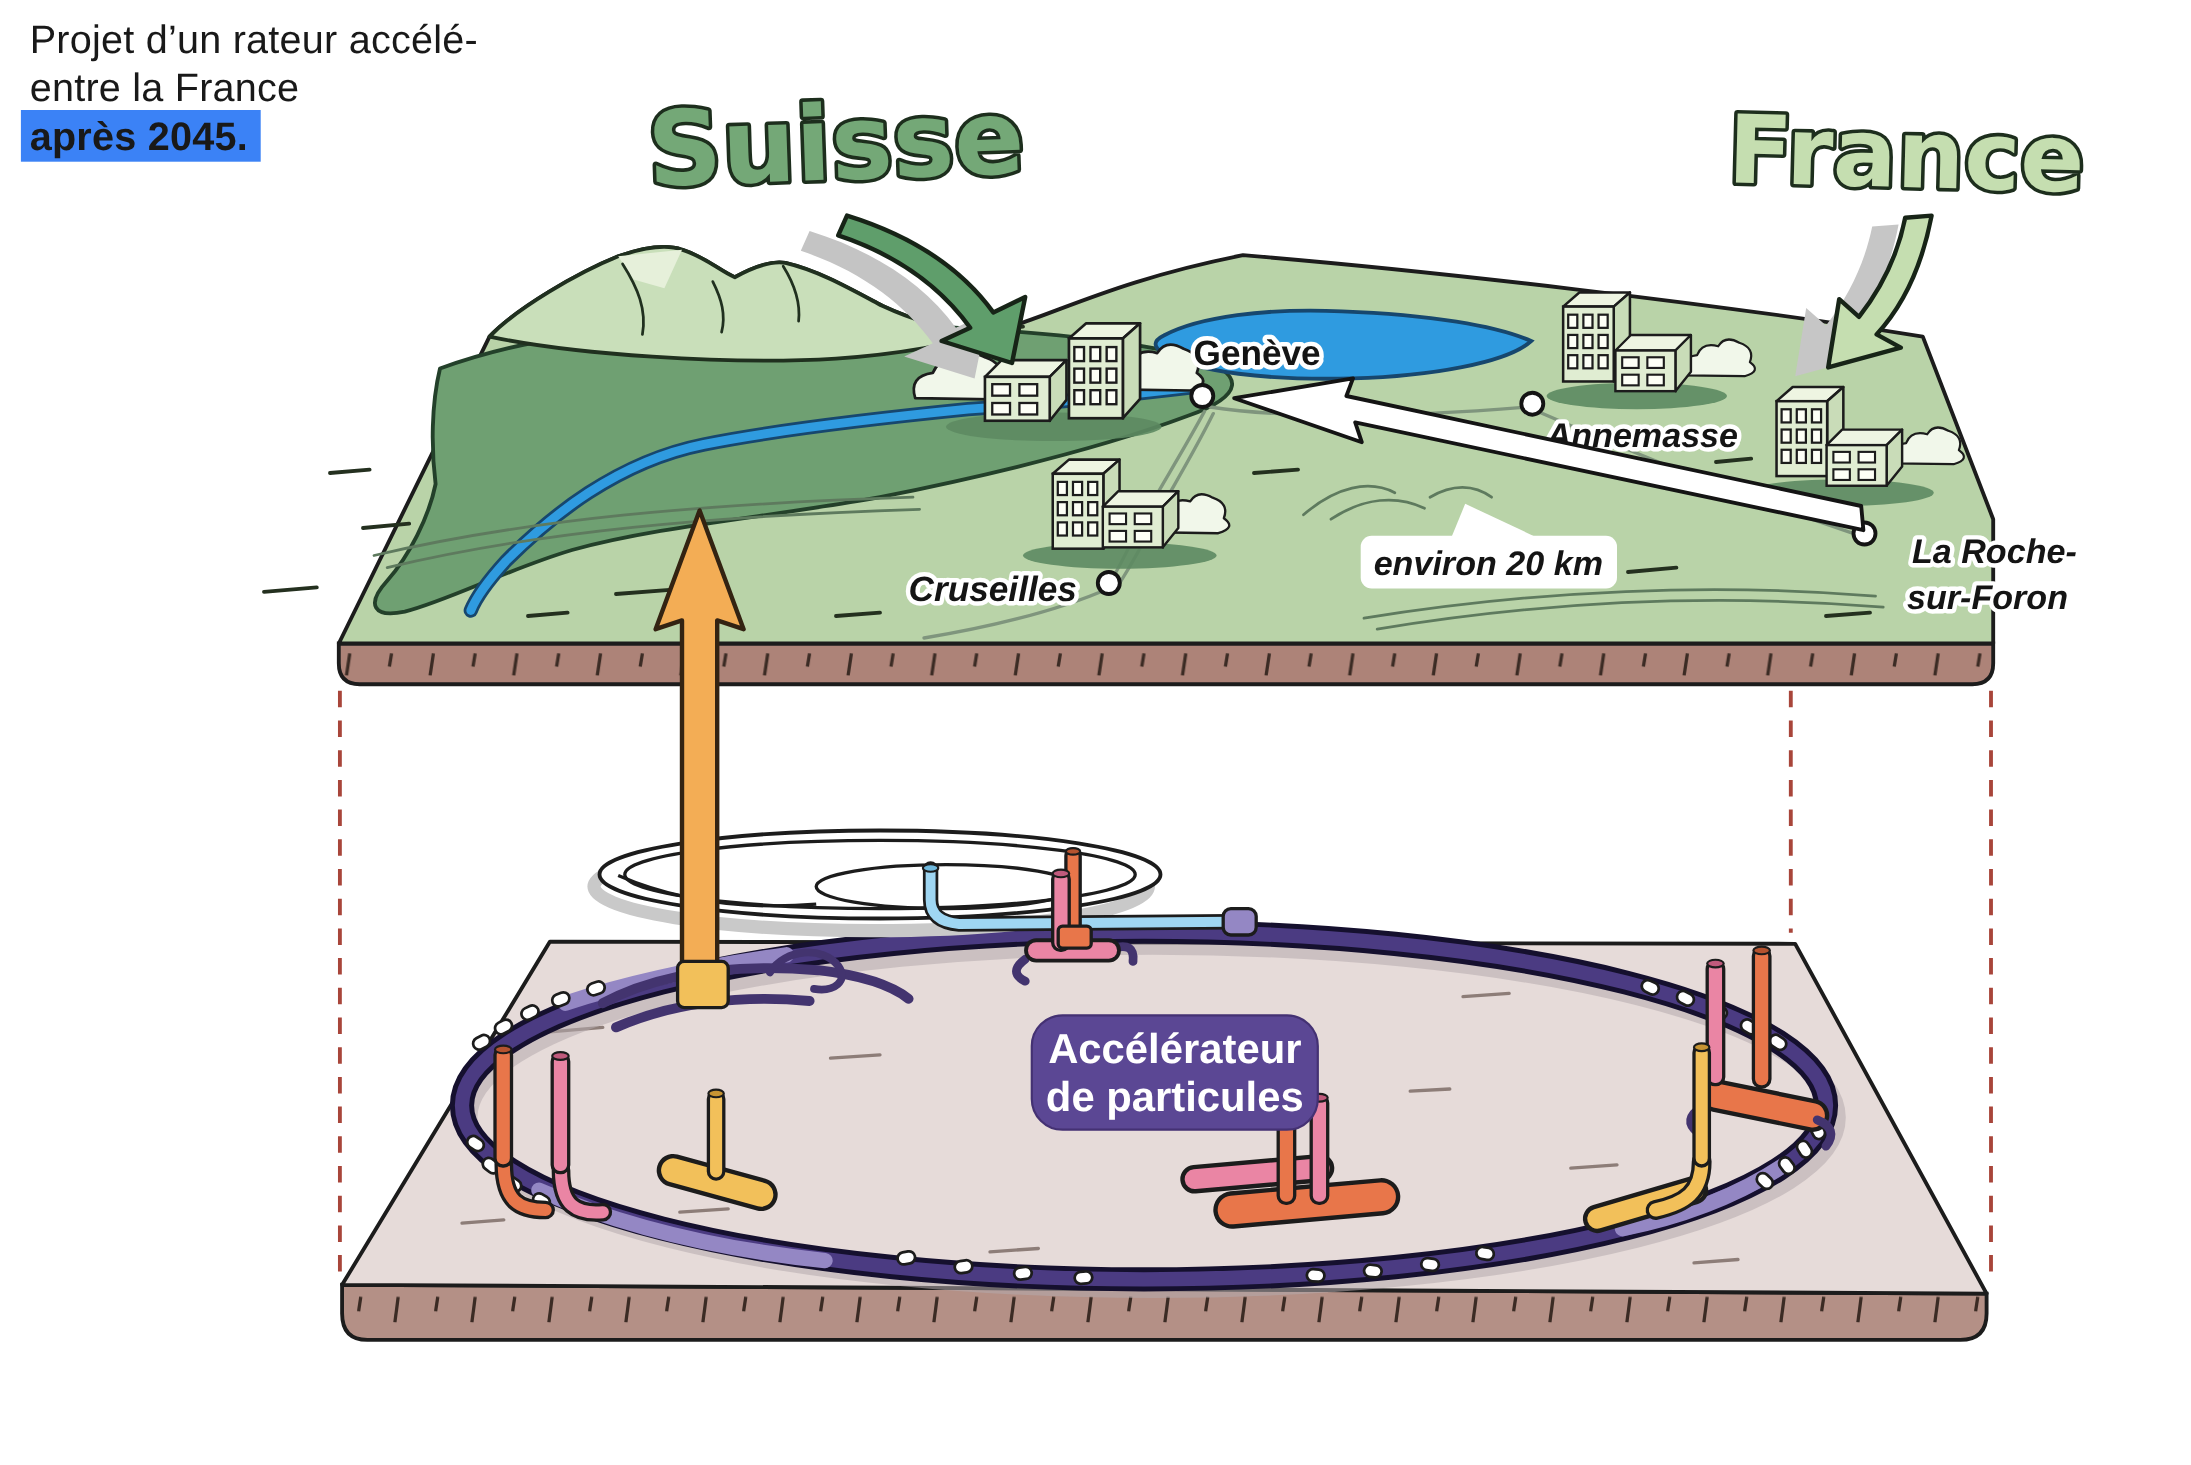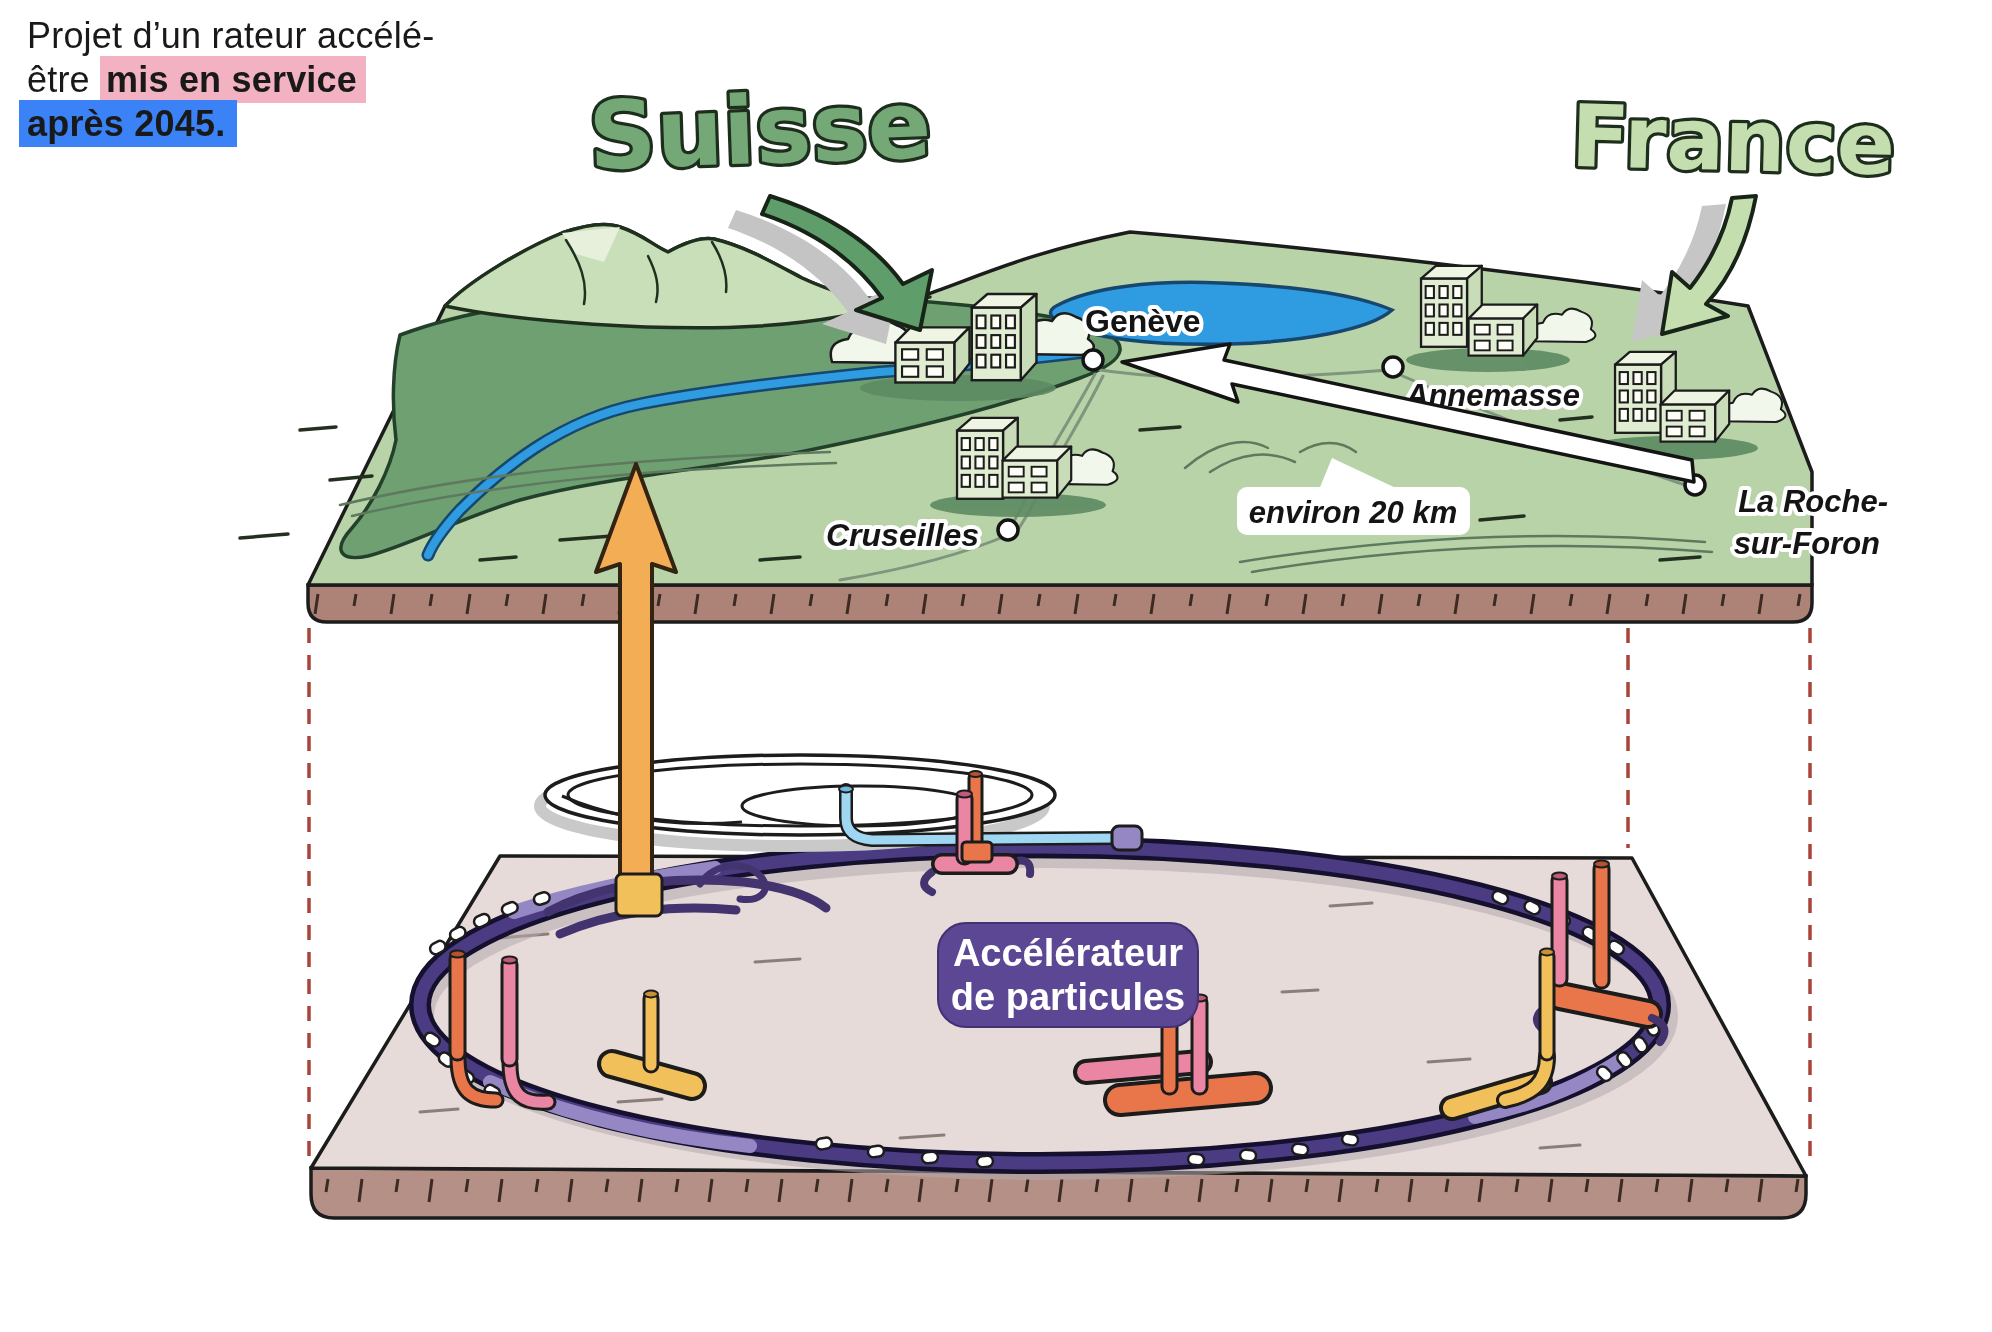--- a/index.html
+++ b/index.html
@@ -379,17 +379,17 @@
   <g>
     <path d="M 548 912 C 600 884 668 876 744 882 C 786 887 812 897 826 908" fill="none" stroke="#43346f" stroke-width="9" stroke-linecap="round"></path>
     <path d="M 560 934 C 610 912 672 904 736 910" fill="none" stroke="#43346f" stroke-width="9" stroke-linecap="round"></path>
     <path d="M 700 884 C 714 862 748 860 762 878 C 772 892 758 902 740 899" fill="none" stroke="#43346f" stroke-width="7" stroke-linecap="round"></path>
     <rect x="616" y="874" width="46" height="42" rx="6" fill="#f2c05a" stroke="#1c1c1c" stroke-width="3"></rect>
   </g>
 </svg>
 
 <div class="intro">
   <div class="ln">Projet d’un rateur accélé-</div>
-  <div class="ln"><span>être </span><span class="hl">mis en service</span></div>
+  <div class="ln">entre la France</div>
   <div class="ln"><span class="hl2">après 2045.</span></div>
 </div>
 
 </div>
 
 </body></html>

